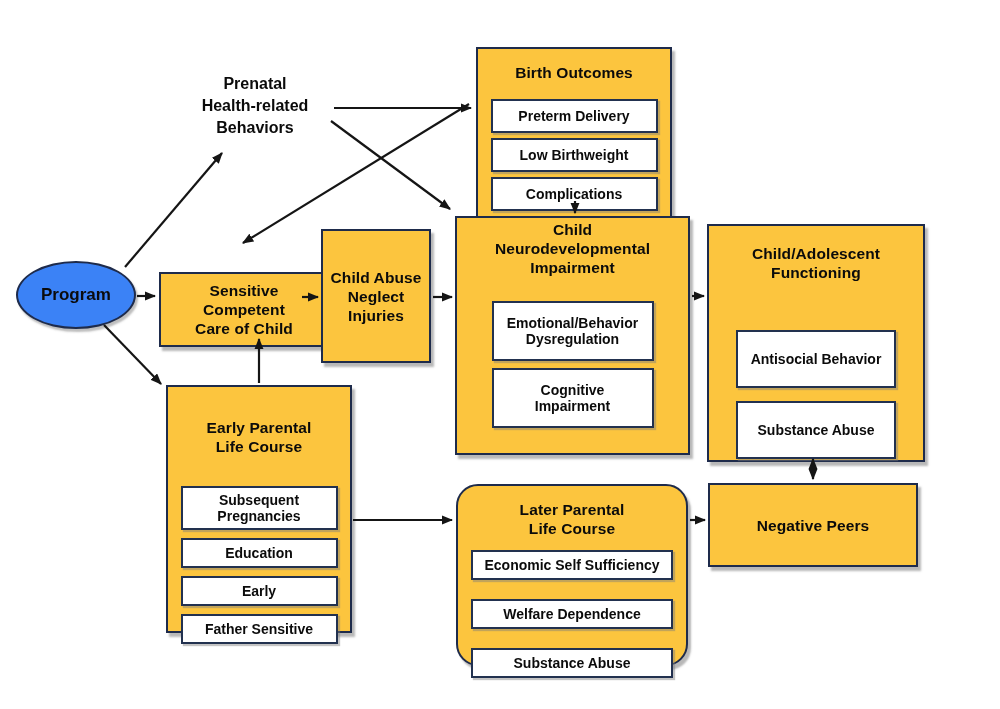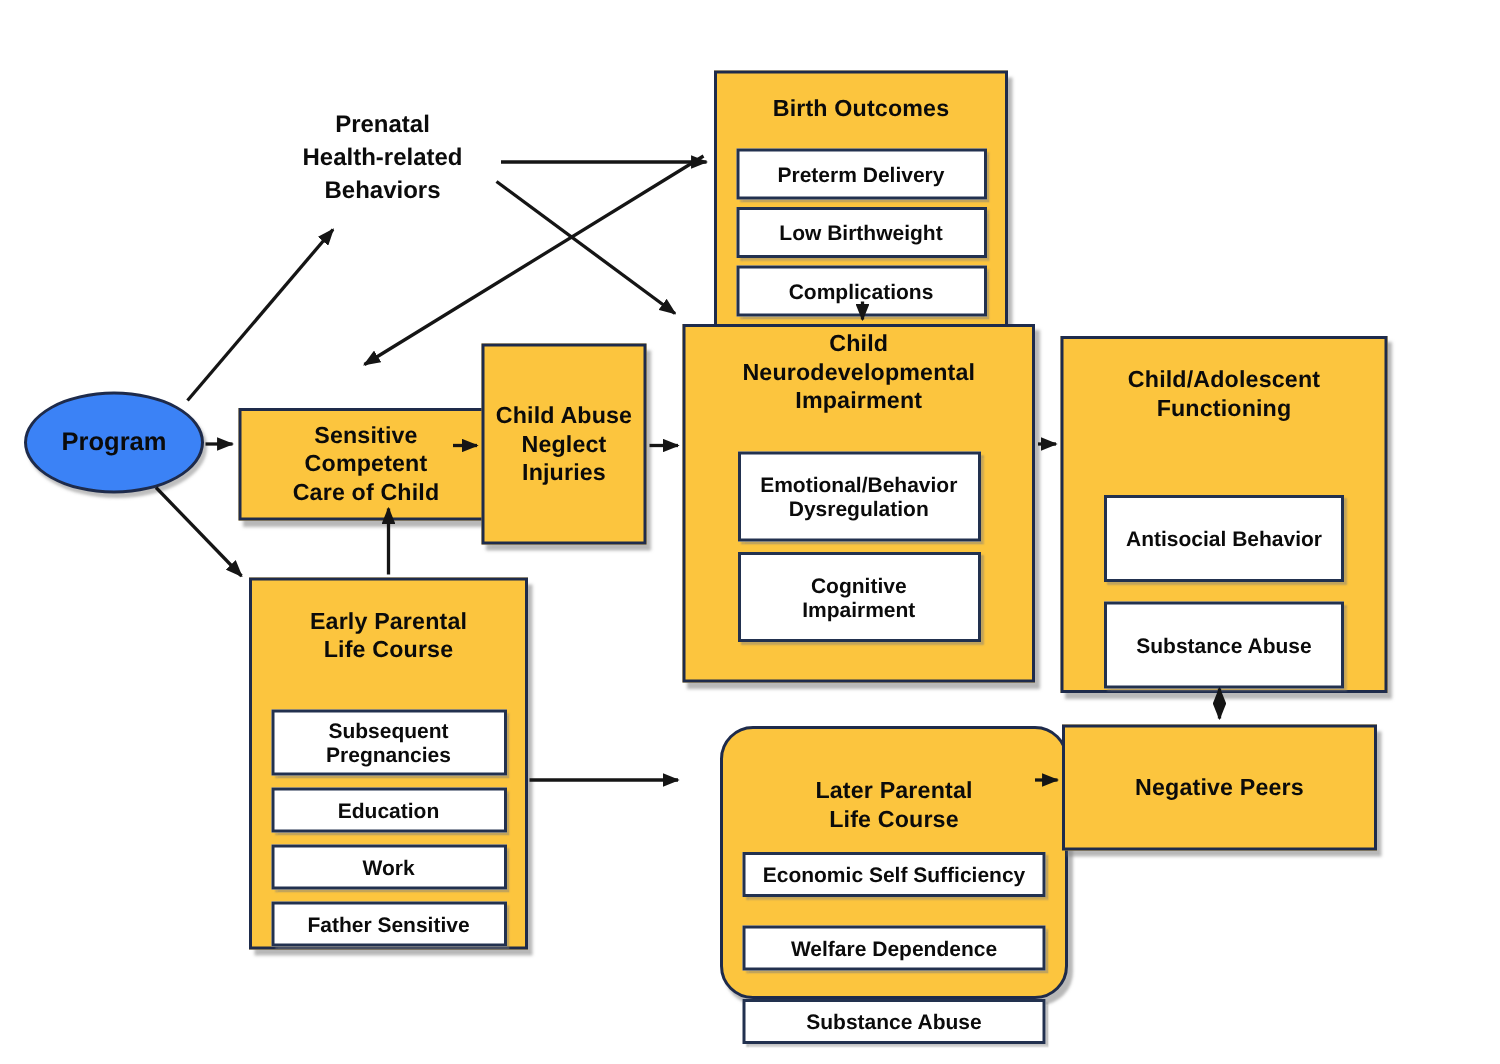--- a/index.html
+++ b/index.html
@@ -68,25 +68,25 @@
   #n-birth .subs{margin-top:17px;display:flex;flex-direction:column;gap:5px;}
   #n-birth .sub{width:167px;height:34px;}
   #n-sensitive{left:159px;top:272px;width:170px;height:75px;font-size:15.5px;}
   #n-abuse{left:321px;top:229px;width:110px;height:134px;}
   #n-neuro{left:455px;top:216px;width:235px;height:239px;padding-top:2px;}
   #n-neuro .subs{margin-top:24px;display:flex;flex-direction:column;gap:7px;}
   #n-neuro .sub{width:162px;height:60px;}
   #n-adol{left:707px;top:224px;width:218px;height:238px;padding-top:18px;}
   #n-adol .subs{margin-top:48px;display:flex;flex-direction:column;gap:13px;}
   #n-adol .sub{width:160px;height:58px;}
-  #n-early{left:166px;top:385px;width:186px;height:248px;padding-top:18px;}
+  #n-early{left:166px;top:385px;width:186px;height:248px;padding-top:31px;}
   #n-early .subs{margin-top:30px;display:flex;flex-direction:column;gap:8px;}
   #n-early .sub{width:157px;height:30px;}
   #n-early .sub:first-child{height:44px;}
-  #n-later{left:480px;top:484px;width:232px;height:182px;padding-top:32px;border-radius:22px;}
+  #n-later{left:456px;top:484px;width:232px;height:182px;padding-top:14px;border-radius:22px;}
   #n-later .subs{margin-top:12px;display:flex;flex-direction:column;gap:19px;}
   #n-later .sub{width:202px;height:30px;}
   #n-peers{left:708px;top:483px;width:210px;height:84px;font-size:16px;}
   
   #arrows{position:absolute;left:0;top:0;pointer-events:none;}
   #arrows line{stroke:#151515;stroke-width:2.2;}
 </style>
 </head>
 <body>
 
@@ -142,21 +142,21 @@
     </div>
   </div>
 
   <div id="n-early" class="node">
     <div class="title">Early Parental
 Life Course</div>
     <div class="subs">
       <div class="sub">Subsequent
 Pregnancies</div>
       <div class="sub">Education</div>
-      <div class="sub">Work</div>
+      <div class="sub">Early</div>
       <div class="sub">Father Sensitive</div>
     </div>
   </div>
 
   <div id="n-later" class="node">
     <div class="title">Later Parental
 Life Course</div>
     <div class="subs">
       <div class="sub">Economic Self Sufficiency</div>
       <div class="sub">Welfare Dependence</div>

